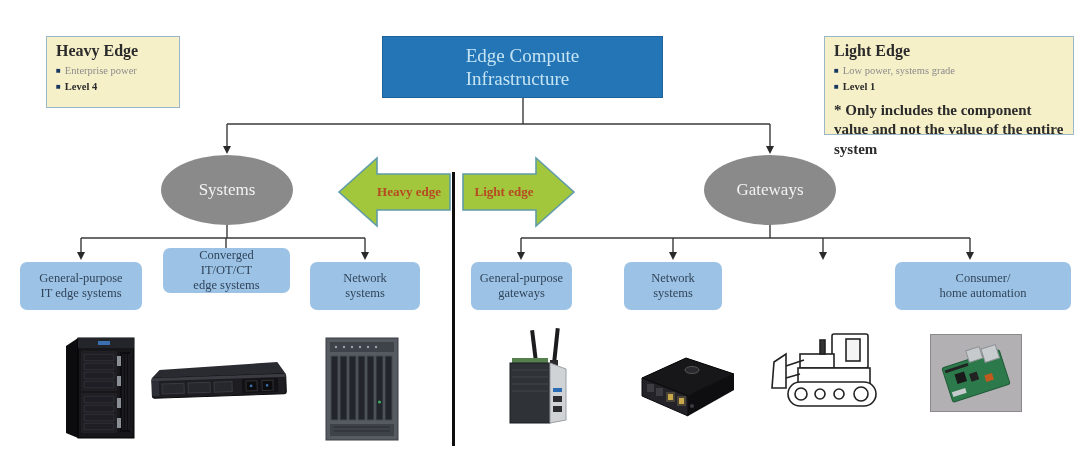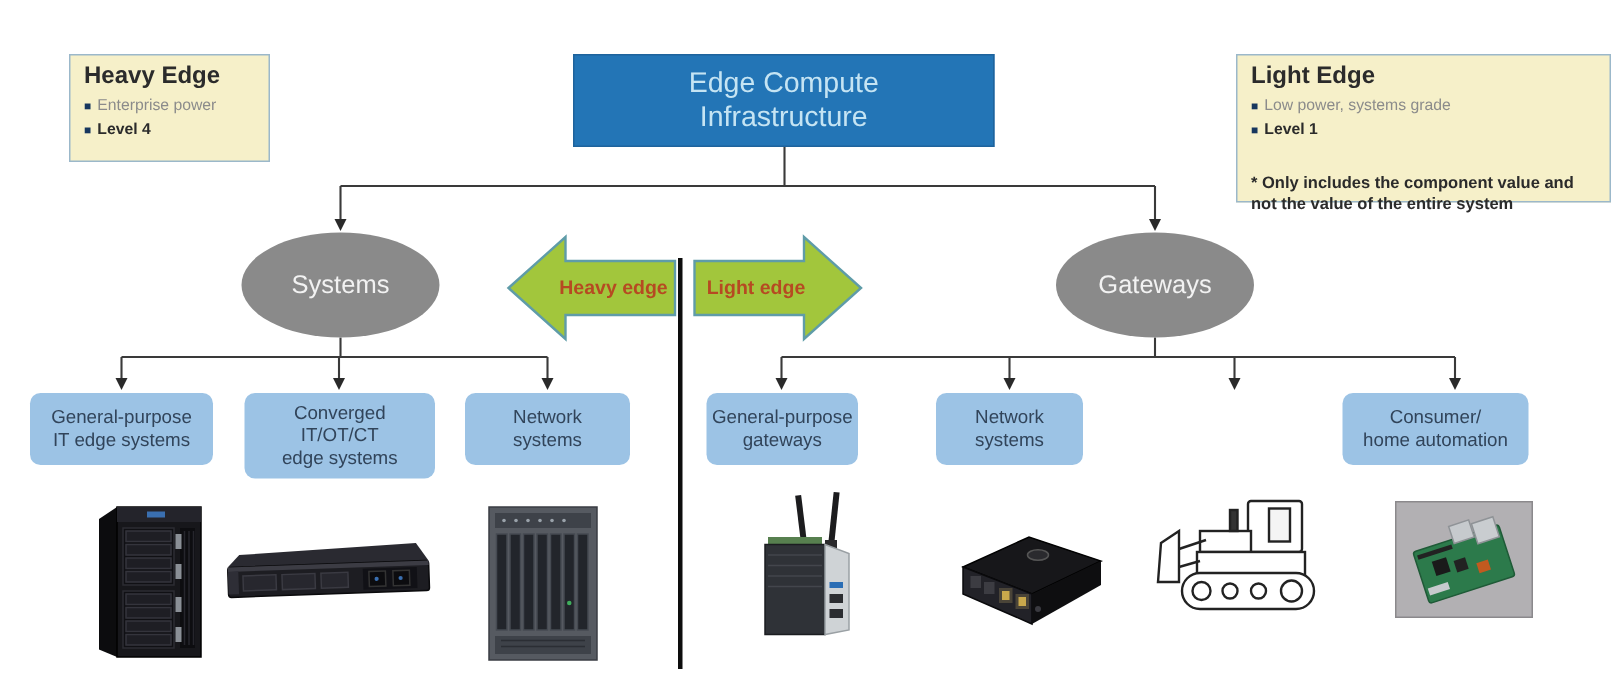--- a/index.html
+++ b/index.html
@@ -1,37 +1,37 @@
 <!DOCTYPE html>
 <html><head>
 <meta charset="utf-8">
 <style>
   html,body{margin:0;padding:0;background:#ffffff;}
   .stage{position:relative;width:1080px;height:460px;background:#ffffff;
-         font-family:Liberation Sans, sans-serif;overflow:hidden;}
+         font-family:Liberation Serif, serif;overflow:hidden;}
 
   
   .connectors{position:absolute;left:0;top:0;pointer-events:none;}
 
   
   .root-box{position:absolute;left:382px;top:36px;width:281px;height:62px;
             background:#2375b6;color:#c5e4f3;display:flex;align-items:center;
-            justify-content:center;text-align:center;font-size:19px;line-height:1.22;
+            justify-content:center;font-size:19px;line-height:1.22;
             white-space:pre-line;border:1px solid #1e639c;box-sizing:border-box;}
 
   
   .info-box{position:absolute;background:#f6f0c9;border:1.5px solid #9bb8ca;
             padding:5px 9px;box-sizing:border-box;}
   .info-box.left{left:46px;top:36px;width:134px;height:72px;}
   .info-box.right{left:824px;top:36px;width:250px;height:99px;}
   .info-title{font-weight:bold;font-size:16px;color:#2b2b2b;margin:0 0 3px 0;}
   .info-li{font-size:10.5px;color:#8b8b8b;line-height:1.5;display:flex;gap:4px;}
   .info-li .b{color:#17375e;font-size:8px;line-height:1.9;}
   .info-li.strong span:last-child{color:#2b2b2b;font-weight:bold;}
-  .info-note{font-size:11px;font-weight:bold;color:#2b2b2b;line-height:1.3;margin-top:20px;}
+  .info-note{font-size:15px;font-weight:bold;color:#2b2b2b;line-height:1.3;margin-top:6px;}
 
   
   .node{position:absolute;width:132px;height:70px;background:#8a8a8a;border-radius:50%;
         color:#f2f2f2;display:flex;align-items:center;justify-content:center;font-size:17px;}
   .node.systems{left:161px;top:155px;}
   .node.gateways{left:704px;top:155px;}
 
   
   .arrow-wrap{position:absolute;width:115px;height:74px;}
   .arrow-wrap.left{left:337px;top:155px;}
@@ -130,35 +130,35 @@
       <polygon points="113,37 75,3 75,19 2,19 2,55 75,55 75,71" fill="#a2c63c" stroke="#5f9ca8" stroke-width="1.6"></polygon>
     </svg>
     <span class="arrow-label">Light edge</span>
   </div>
 
   <div class="divider"></div>
 
   <div class="cat" style="left:20px;top:262px;width:122px;height:48px">
     <span>General-purpose
 IT edge systems</span></div>
-  <div class="cat" style="left:163px;top:262px;width:127px;height:57px">
+  <div class="cat" style="left:163px;top:248px;width:127px;height:45px">
     <span>Converged
 IT/OT/CT
 edge systems</span></div>
   <div class="cat" style="left:310px;top:262px;width:110px;height:48px">
     <span>Network
 systems</span></div>
 
   <div class="cat" style="left:471px;top:262px;width:101px;height:48px">
     <span>General-purpose
 gateways</span></div>
   <div class="cat" style="left:624px;top:262px;width:98px;height:48px">
     <span>Network
 systems</span></div>
-  <div class="cat" style="left:895px;top:262px;width:124px;height:48px">
+  <div class="cat" style="left:895px;top:262px;width:176px;height:48px">
     <span>Consumer/
 home automation</span></div>
 
   <svg class="img" style="left:60px;top:334px" width="80" height="108" viewBox="0 0 80 108">
     <polygon points="6,12 18,4 18,104 6,99" fill="#0c0c0e"></polygon>
     <rect x="18" y="4" width="56" height="100" fill="#17171b" stroke="#000"></rect>
     <rect x="18" y="4" width="56" height="10" fill="#24242b"></rect>
     <rect x="38" y="7" width="12" height="4" fill="#3a6fb0"></rect>
     <rect x="22" y="18" width="34" height="38" fill="#101014" stroke="#2c2c33"></rect>
     <rect x="24" y="20" width="30" height="7" fill="#1e1e24" stroke="#34343c"></rect>

